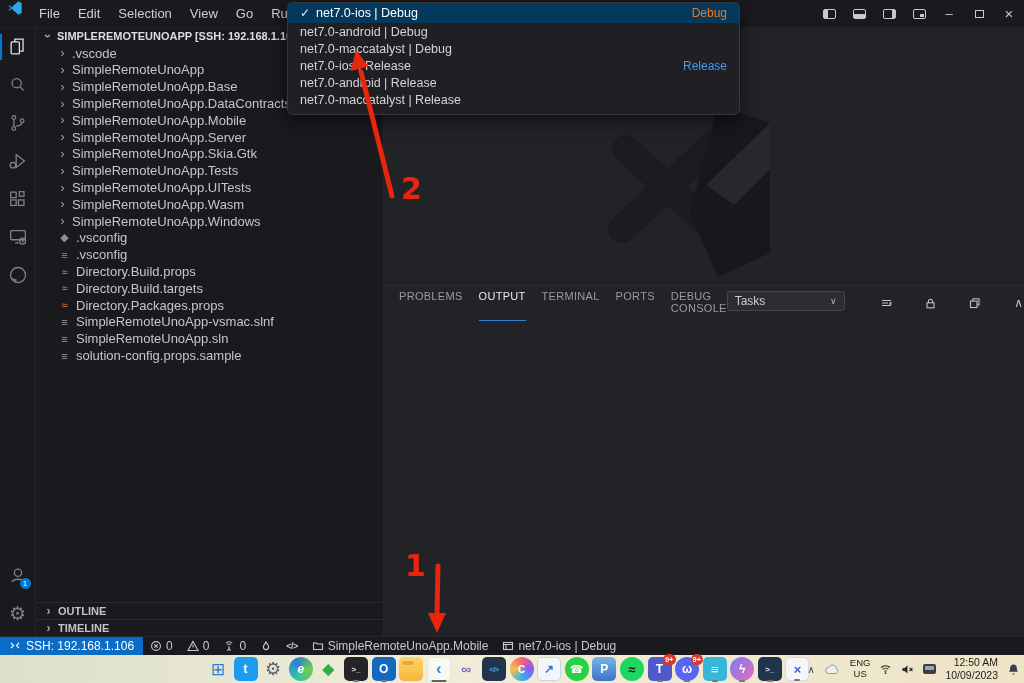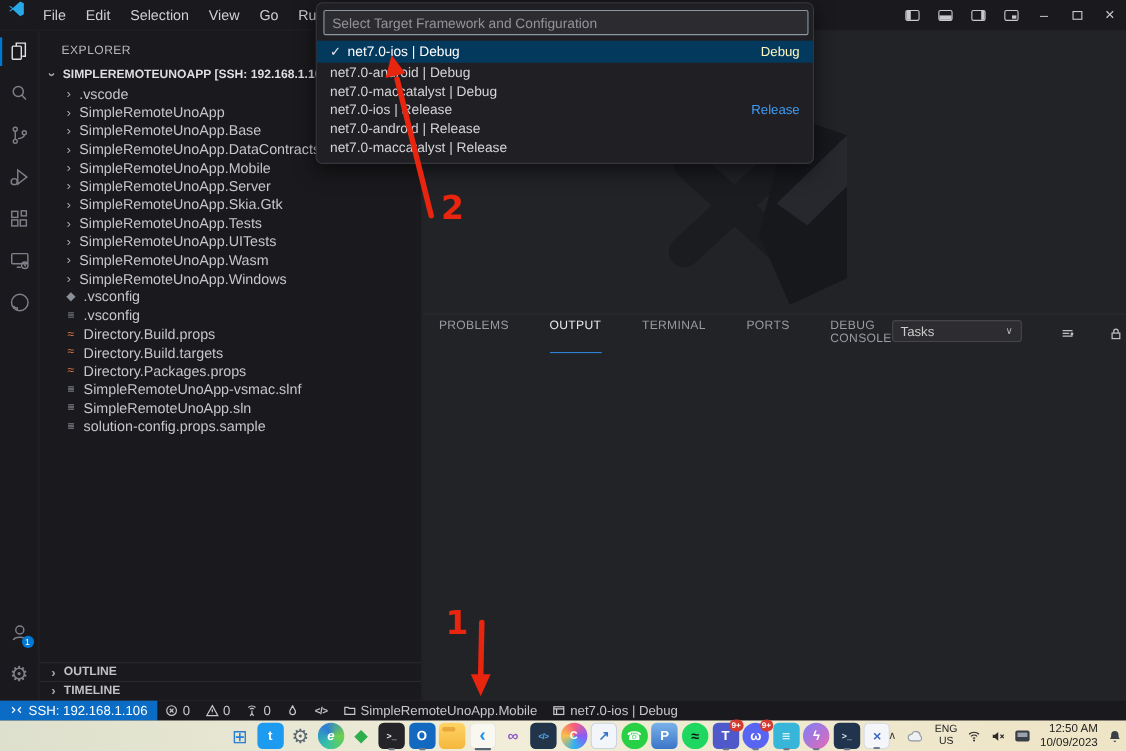--- a/index.html
+++ b/index.html
@@ -46,38 +46,38 @@
 .fglyph{width:13px;text-align:center;font-size:11px}
 .bottom-sections{margin-top:auto}
 .section{height:17px;border-top:1px solid #2a2a2e;display:flex;align-items:center;gap:5px;padding-left:8px;font-size:11px;font-weight:bold;color:#c2c2c6}
 
 
 .editorcol{flex:1;display:flex;flex-direction:column;background:#222327;min-width:0}
 .editor{height:257px;position:relative;overflow:hidden}
 .watermark{position:absolute;left:210px;top:60px;width:200px;height:210px}
 .panel{flex:1;border-top:1px solid #2b2b30;display:flex;flex-direction:column}
 .panel-header{height:30px;display:flex;align-items:center;padding:0 10px 0 15px}
-.tabs{display:flex;gap:37px}
+.tabs{display:flex;gap:16px}
 .tab{font-size:11px;color:#9a9aa0;letter-spacing:.3px;padding:8px 0 6px;border-bottom:1px solid transparent;cursor:default}
 .tab.active{color:#e8e8ea;border-bottom-color:#2f81d6}
 .panel-actions{margin-left:auto;display:flex;align-items:flex-end;gap:28px;color:#c2c2c6}
 .tasks-select{width:118px;height:20px;background:#2c2c31;border:1px solid #45454c;border-radius:3px;font-size:12px;color:#cccccc;display:flex;align-items:center;padding:0 7px;margin-right:6px}
 .tasks-select .sel-chev{margin-left:auto;font-size:9px;color:#b5b5ba}
 .pa-icon{display:flex;align-items:center;justify-content:center;width:16px;height:16px}
 .pa-icon svg{width:13px;height:13px;stroke:currentColor;fill:none;stroke-width:1.1}
 .pa-text{font-size:12px}
 
 
 .quickpick{position:absolute;left:287px;top:2px;width:453px;background:#202024;border:1px solid #36363c;border-radius:6px;box-shadow:0 6px 18px rgba(0,0,0,.55);z-index:30;padding-bottom:6px}
 .qp-input{display:block;width:441px;margin:6px 6px 5px;height:23px;background:#2c2c30;border:1px solid #8b97a3;border-radius:2px;color:#d8d8dc;font-size:12.5px;padding:0 7px;outline:none;font-family:"Liberation Sans",sans-serif}
 .qp-input::placeholder{color:#929298}
 .qp-row{height:17px;display:flex;align-items:center;padding:0 12px;font-size:12.5px;color:#d4d4d8;cursor:default}
 .qp-row.sel{height:20px;background:#04395e;color:#fff}
 .qp-check{width:16px;font-size:12px;color:#e8e8ec}
-.qp-badge{margin-left:auto;font-size:12px;color:#fef9c3}
+.qp-badge{margin-left:auto;font-size:12px;color:#f97316}
 .qp-badge.accent{color:#3f9bf5}
 
 
 .statusbar{height:19px;background:#1a1a1e;border-top:1px solid #26262a;display:flex;align-items:center;font-size:12px;color:#c8c8cc}
 .sb-remote{background:#0a6cc4;color:#fff;height:100%;display:flex;align-items:center;gap:5px;padding:0 9px;font-size:12px}
 .sb-item{display:flex;align-items:center;gap:4px;padding:0 7px;height:100%}
 .sb-item svg,.sb-remote svg{width:12px;height:12px;stroke:currentColor;fill:none;stroke-width:1.1}
 .sb-gap{width:6px}
 .sb-code{font-size:9px;font-weight:bold;letter-spacing:-.5px}
 .sb-bell{margin-left:auto;padding:0 9px;height:100%;display:flex;align-items:center}
@@ -229,21 +229,20 @@
             </svg>
           <span class="ab-badge">1</span>
         </div>
         <div class="ab-item">
             <span class="gear-glyph">⚙</span>
           </div>
       </div>
     </aside>
 
     <aside class="sidebar">
-      <div class="sidebar-title">EXPLORER</div>
       <div class="tree">
         <div class="trow root">
           <span class="chev down">›</span>
           <span>SIMPLEREMOTEUNOAPP [SSH: 192.168.1.106]</span>
         </div>
         <div>
 
             <div class="trow">
               <span class="chev">›</span>
               <span>.vscode</span>
@@ -612,21 +611,20 @@
       </span>
       <span>
         <svg width="13" height="13" viewBox="0 0 12 12">
             <path d="M6 1.4c1.9 0 3.1 1.4 3.1 3.3 0 2 .5 2.8 1.2 3.4H1.7C2.4 7.5 2.9 6.7 2.9 4.7 2.9 2.8 4.1 1.4 6 1.4ZM4.9 9.6a1.1 1.1 0 0 0 2.2 0" fill="#3b4048"></path>
           </svg>
       </span>
     </div>
   </div>
 
   <div class="quickpick">
-    <input class="qp-input" placeholder="Select Target Framework and Configuration" style="">
     <div>
 
         <div class="qp-row sel">
           <span class="qp-check">✓</span>
           <span>net7.0-ios | Debug</span>
           <span class="qp-badge">Debug</span>
         </div>
 
         <div class="qp-row">
 

